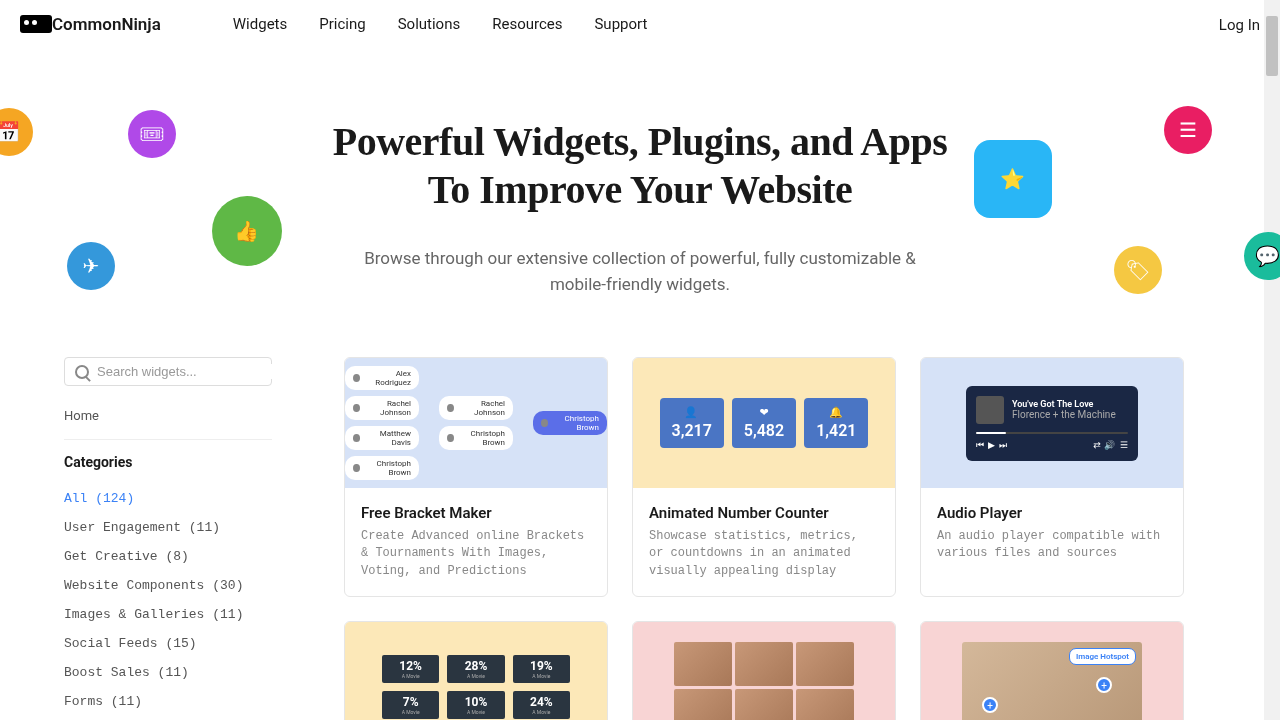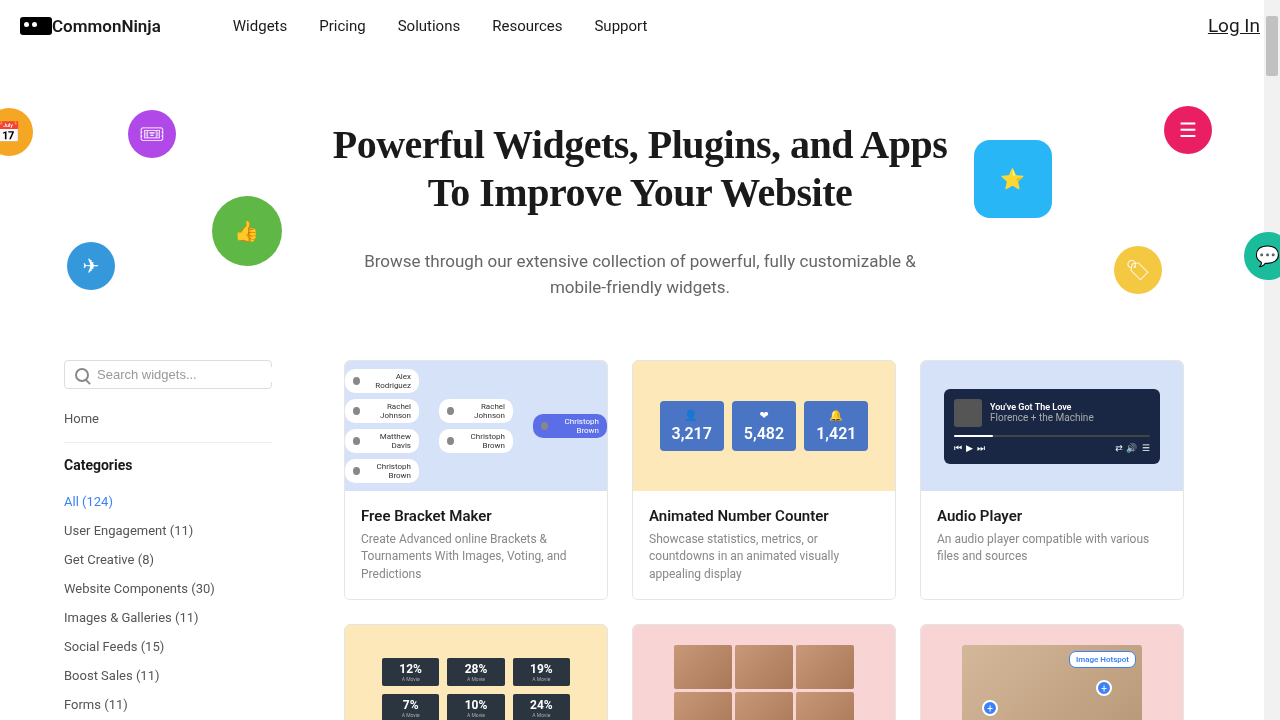--- a/index.html
+++ b/index.html
@@ -6,21 +6,21 @@
 body { font-family: -apple-system, BlinkMacSystemFont, 'Segoe UI', Roboto, sans-serif; background: #fff; color: #1a1a1a; width: 1280px; height: 720px; overflow: hidden; position: relative; }
 
 .topnav { display: flex; align-items: center; padding: 14px 20px; gap: 32px; position: relative; z-index: 10; }
 .logo { display: flex; align-items: center; font-weight: 600; font-size: 17px; }
 .logo-icon { width: 32px; height: 18px; background: #000; border-radius: 3px; position: relative; }
 .logo-icon::before { content: ''; position: absolute; left: 4px; top: 5px; width: 5px; height: 5px; background: #fff; border-radius: 50%; }
 .logo-icon::after { content: ''; position: absolute; left: 12px; top: 5px; width: 5px; height: 5px; background: #fff; border-radius: 50%; }
 .nav-links { display: flex; gap: 32px; margin-left: 40px; }
 .nav-link { font-size: 15px; color: #1a1a1a; cursor: pointer; }
 .nav-right { margin-left: auto; }
-.login { font-size: 19px; cursor: pointer; text-decoration: underline; }
+.login { font-size: 15px; cursor: pointer; }
 
 .hero { text-align: center; padding: 70px 20px 60px; position: relative; }
 .hero h1 { font-size: 40px; font-weight: 700; line-height: 1.2; margin-bottom: 32px; font-family: Georgia, 'Times New Roman', serif; letter-spacing: -0.5px; }
 .hero p { font-size: 17px; color: #666; max-width: 560px; margin: 0 auto; line-height: 1.5; }
 
 .float-icon { position: absolute; width: 48px; height: 48px; border-radius: 50%; display: flex; align-items: center; justify-content: center; color: #fff; font-size: 20px; }
 .float-orange { background: #f5a623; left: -15px; top: 108px; }
 .float-purple { background: #b049e8; left: 128px; top: 110px; }
 .float-green { background: #5fb846; left: 212px; top: 196px; width: 70px; height: 70px; }
 .float-blue { background: #3498db; left: 67px; top: 242px; }
@@ -34,45 +34,45 @@
 .sidebar { width: 208px; flex-shrink: 0; }
 .search-box { display: flex; align-items: center; gap: 8px; padding: 6px 10px; border: 1px solid #ddd; border-radius: 4px; background: #fff; margin-bottom: 14px; }
 .search-icon { width: 14px; height: 14px; border: 2px solid #888; border-radius: 50%; position: relative; flex-shrink: 0; }
 .search-icon::after { content: ''; position: absolute; width: 6px; height: 2px; background: #888; bottom: -3px; right: -4px; transform: rotate(45deg); }
 .search-input { border: none; outline: none; font-size: 13px; flex: 1; color: #333; }
 .search-input::placeholder { color: #999; }
 .home-link { font-size: 13px; color: #555; padding: 8px 0; cursor: pointer; }
 .sidebar hr { border: none; border-top: 1px solid #eee; margin: 8px 0 14px; }
 .cat-title { font-size: 14px; font-weight: 700; margin-bottom: 14px; }
 .cat-list { list-style: none; }
-.cat-item { font-size: 13px; color: #555; padding: 7px 0; cursor: pointer; }
+.cat-item { font-size: 13px; color: #555; padding: 7px 0; cursor: pointer; font-family: Liberation Mono, monospace; }
 .cat-item.active { color: #3b82f6; }
 
 .cards-grid { display: grid; grid-template-columns: repeat(3, 264px); gap: 24px; flex: 1; }
 .card { border: 1px solid #e5e5e5; border-radius: 6px; overflow: hidden; background: #fff; cursor: pointer; }
 .card-img { height: 130px; display: flex; align-items: center; justify-content: center; position: relative; }
 .card-body { padding: 16px; }
 .card-title { font-size: 15px; font-weight: 600; margin-bottom: 6px; }
-.card-desc { font-size: 12px; color: #888; line-height: 1.45; }
+.card-desc { font-size: 12px; color: #888; line-height: 1.45; font-family: Liberation Mono, monospace; }
 
 .img-bracket { background: #d6e2f7; }
 .bracket-vis { display: flex; gap: 20px; align-items: center; text-align: right; }
 .bracket-col { display: flex; flex-direction: column; gap: 6px; }
 .bracket-pill { background: #fff; border-radius: 10px; padding: 3px 8px; font-size: 8px; color: #333; display: flex; align-items: center; gap: 3px; }
 .bracket-pill .dot { width: 8px; height: 8px; border-radius: 50%; background: #888; display: inline-block; }
 .bracket-winner { background: #5b6ee8; color: #fff; }
 
 .img-counter { background: #fce8b8; }
 .counter-row { display: flex; gap: 8px; }
 .counter-box { background: #4a75c4; color: #fff; padding: 8px 12px; border-radius: 4px; text-align: center; }
 .counter-box .icon { font-size: 11px; margin-bottom: 2px; }
 .counter-box .num { font-size: 16px; font-weight: 600; }
 
 .img-audio { background: #d6e2f7; }
-.audio-player { background: #1a2744; border-radius: 6px; padding: 10px; width: 216px; color: #fff; }
+.audio-player { background: #1a2744; border-radius: 6px; padding: 10px; width: 172px; color: #fff; }
 .audio-top { display: flex; gap: 8px; align-items: center; }
 .audio-thumb { width: 28px; height: 28px; background: #555; border-radius: 3px; }
 .audio-meta { flex: 1; }
 .audio-title { font-size: 9px; font-weight: 600; }
 .audio-sub { font-size: 10px; color: #aaa; }
 .audio-bar { height: 2px; background: #444; border-radius: 2px; margin-top: 8px; position: relative; }
 .audio-bar::before { content: ''; position: absolute; left: 0; top: 0; width: 20%; height: 100%; background: #fff; border-radius: 2px; }
 .audio-ctrl { display: flex; justify-content: space-between; align-items: center; margin-top: 6px; font-size: 9px; }
 .audio-btns { display: flex; gap: 4px; }
 

